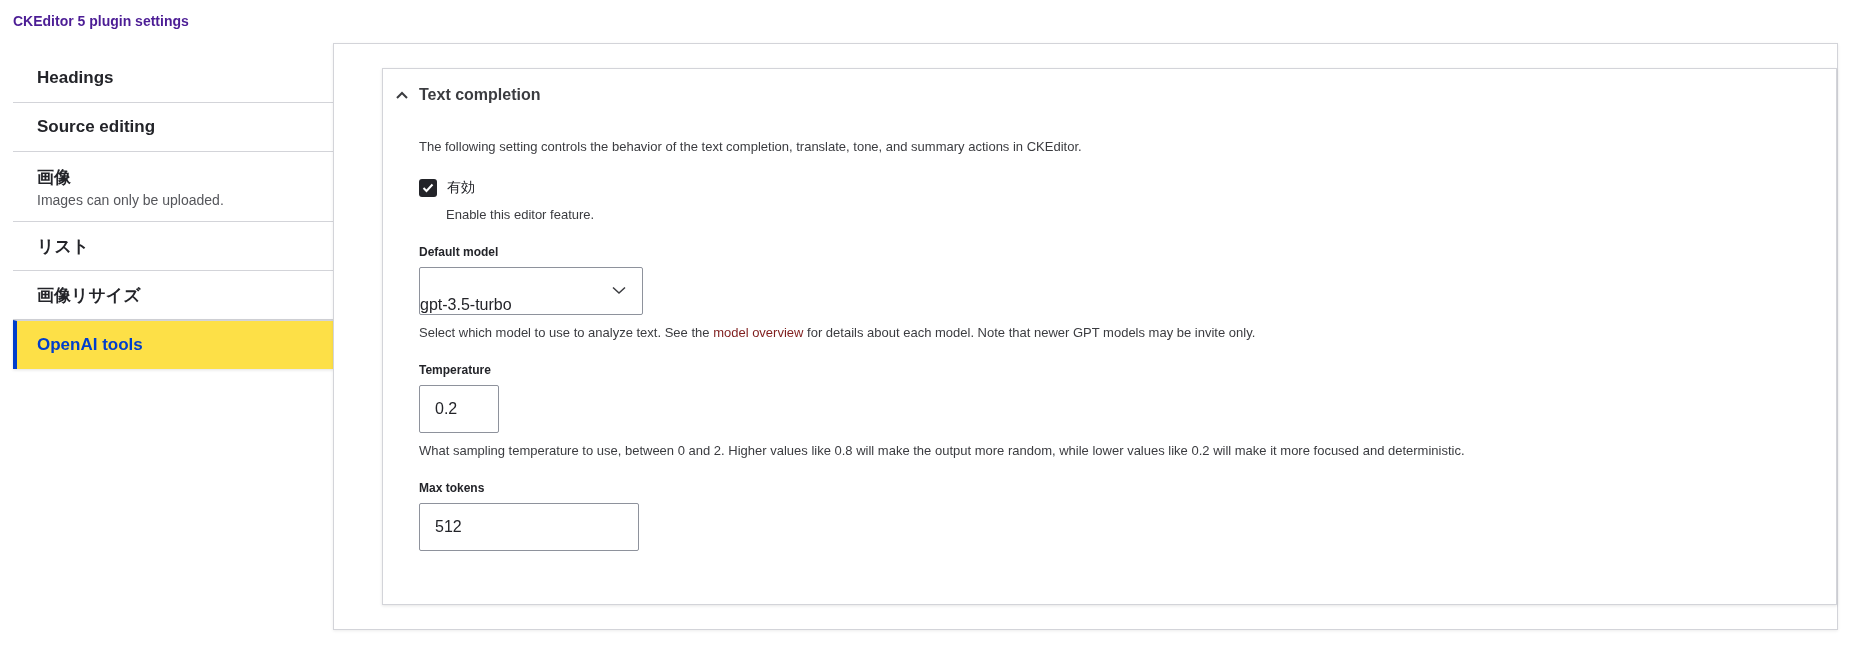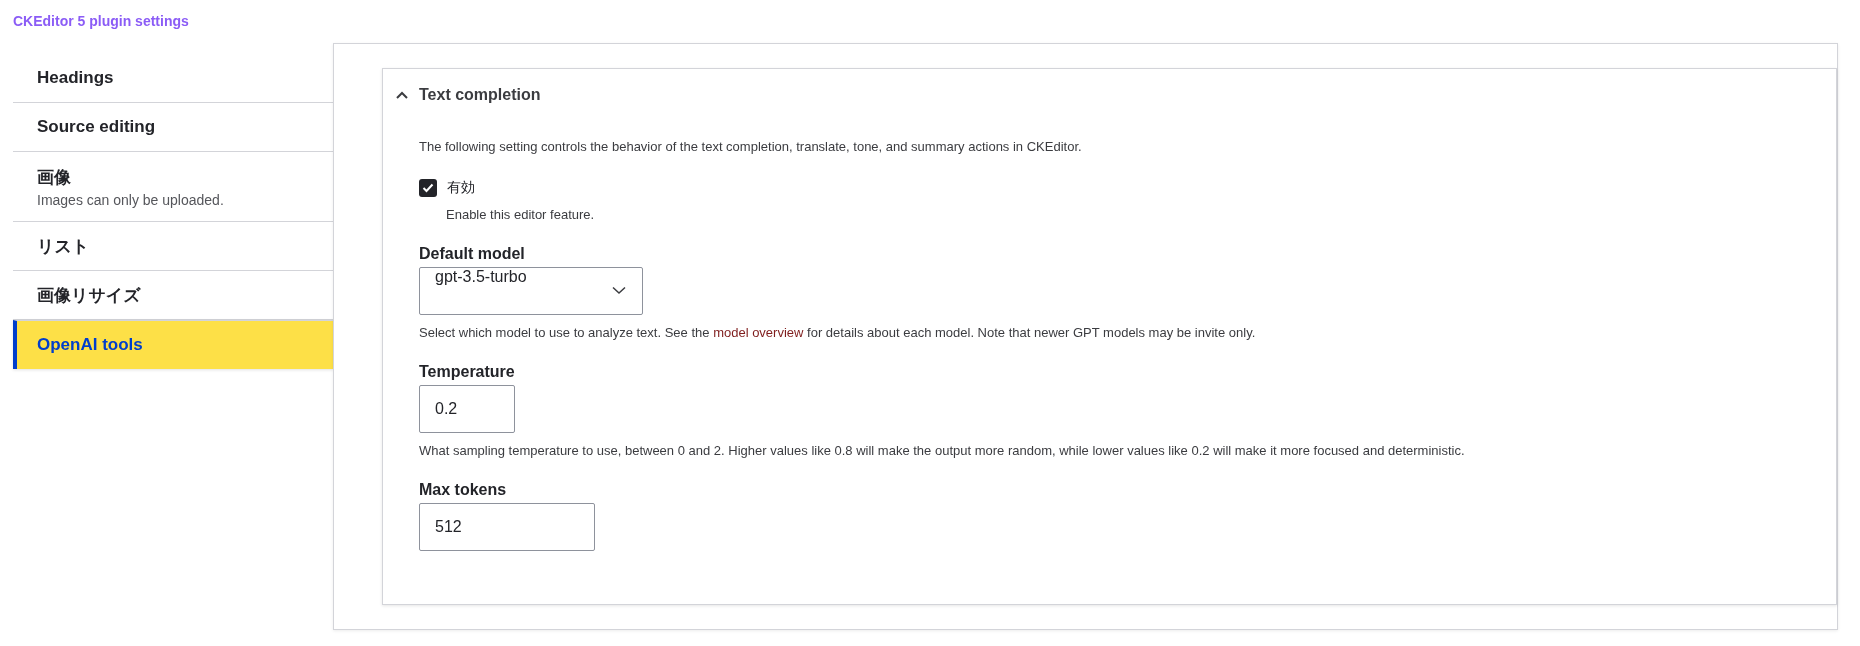--- a/index.html
+++ b/index.html
@@ -4,21 +4,21 @@
 <style>
   * { box-sizing: border-box; }
   html, body { margin: 0; padding: 0; background: #ffffff; }
   body {
     width: 1860px; height: 646px; position: relative; overflow: hidden;
     font-family: "Liberation Sans", "DejaVu Sans", sans-serif;
     color: #232429;
   }
   .section-title {
     position: absolute; left: 13px; top: 13px;
-    font-size: 14px; font-weight: bold; color: #8b5cf6;
+    font-size: 14px; font-weight: bold; color: #4c1d95;
   }
   .tabs {
     position: absolute; left: 13px; top: 54px; width: 321px;
   }
   .tab {
     position: relative; padding: 0 24px 0 24px;
     border-bottom: 1px solid #d3d4d9;
     height: 49px; display: flex; flex-direction: column; justify-content: center;
     cursor: pointer;
   }
@@ -55,25 +55,25 @@
   .content { position: absolute; left: 36px; top: 70px; right: 24px; }
   .desc { font-size: 13px; color: #3b3c40; }
   .check-row { position: absolute; top: 40px; left: 0; display: flex; align-items: center; justify-content: space-between; }
   .checkbox {
     width: 18px; height: 18px; background: #232429; border-radius: 3px;
     display: flex; align-items: center; justify-content: center; cursor: pointer;
   }
   .check-label { margin-left: 10px; font-size: 14px; color: #232429; }
   .check-help { position: absolute; top: 68px; left: 27px; font-size: 13px; color: #3b3c40; }
 
-  .field-label { font-size: 16px; font-weight: bold; color: #232429; position: absolute; left: 0; }
+  .field-label { font-size: 12px; font-weight: bold; color: #232429; position: absolute; left: 0; }
   .select {
     position: absolute; left: 0; width: 224px; height: 48px;
     border: 1px solid #8e929c; border-radius: 2px; background: #fff;
-    display: flex; align-items: flex-start; padding-left: 15px; cursor: pointer;
+    display: flex; align-items: flex-end; cursor: pointer;
     font-size: 16px; color: #232429;
   }
   .select svg { position: absolute; right: 16px; top: 18px; }
   .input {
     position: absolute; left: 0; height: 48px;
     border: 1px solid #8e929c; border-radius: 2px; background: #fff;
     display: flex; align-items: center; padding-left: 15px;
     font-size: 16px; color: #232429;
   }
   .help { position: absolute; left: 0; font-size: 13px; color: #3b3c40; white-space: nowrap; }
@@ -133,24 +133,24 @@
         <span>gpt-3.5-turbo</span>
         <svg width="14" height="9" viewBox="0 0 14 9">
           <polyline points="1,1.5 7,7 13,1.5" fill="none" stroke="#3b3c40" stroke-width="1.5"></polyline>
         </svg>
       </div>
       <div class="help" style="top:186px;">
         <span>Select which model to use to analyze text. See the </span><a>model overview</a><span> for details about each model. Note that newer GPT models may be invite only.</span>
       </div>
 
       <div class="field-label" style="top:224px;">Temperature</div>
-      <div class="input" style="top:246px; width:96px;">
+      <div class="input" style="top:246px; width:80px;">
         <span>0.2</span>
       </div>
       <div class="help" style="top:304px;">What sampling temperature to use, between 0 and 2. Higher values like 0.8 will make the output more random, while lower values like 0.2 will make it more focused and deterministic.</div>
 
       <div class="field-label" style="top:342px;">Max tokens</div>
-      <div class="input" style="top:364px; width:176px;">
+      <div class="input" style="top:364px; width:220px;">
         <span>512</span>
       </div>
     </div>
   </div>
 </div>
 
 </body></html>

